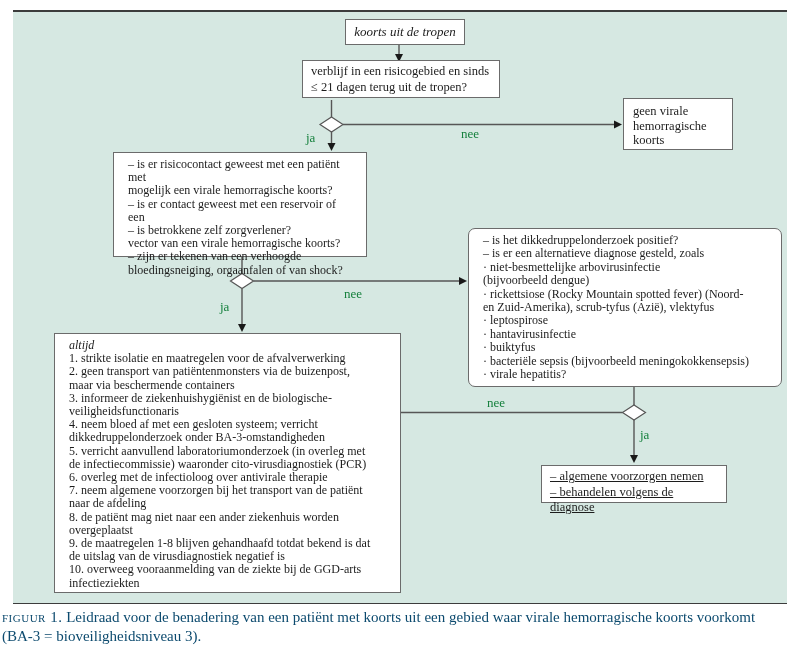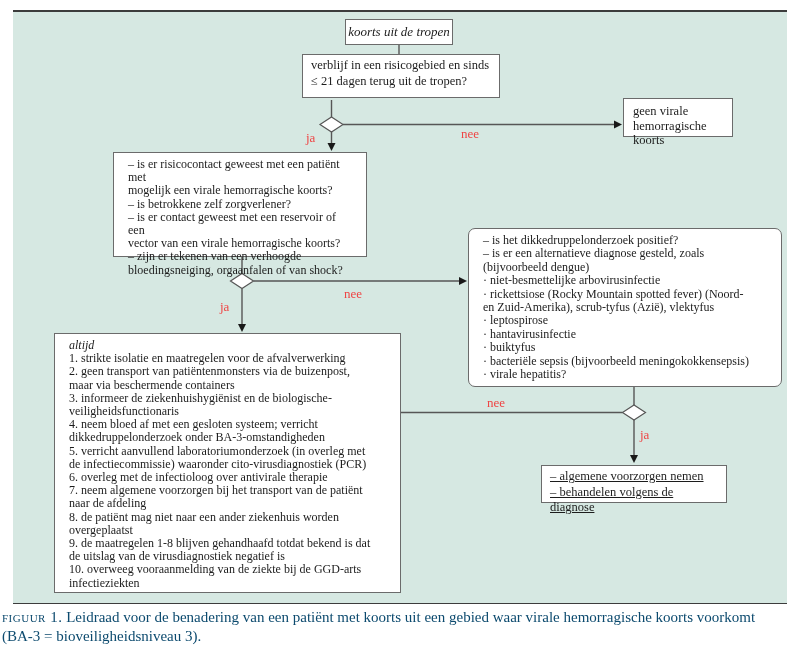--- a/index.html
+++ b/index.html
@@ -40,21 +40,21 @@
   .no-vhf-node{font-size:12.5px;line-height:14.5px;}
   .no-vhf-node .inner{padding:5px 9px;}
   .differential-node{line-height:13.4px;border-radius:7px;}
   .always-node{line-height:13.2px;}
   .always-title{font-style:italic;}
   .treat-node{font-size:12.5px;line-height:15.5px;text-decoration:underline;}
   .treat-node .inner{padding:3px 8px;}
   .edge-label{
     position:absolute;
     font-size:13px;
-    color:#ef4444;
+    color:#15803d;
   }
   svg.connectors{
     position:absolute;left:0;top:0;
     pointer-events:none;
   }
   .caption{
     position:absolute;
     left:2px;top:608px;
     width:790px;
     font-size:15px;
@@ -93,55 +93,55 @@
       <polygon points="379,408.5 379,416.5 371,412.5"></polygon>
       <polygon points="630,455 638,455 634,463"></polygon>
     </g>
     <g fill="#ffffff" stroke="#565656" stroke-width="1.2">
       <polygon points="320,124.5 331.5,117 343,124.5 331.5,132"></polygon>
       <polygon points="230.5,281 242,273.5 253.5,281 242,288.5"></polygon>
       <polygon points="622.5,412.5 634,405 645.5,412.5 634,420"></polygon>
     </g>
   </svg>
 
-  <div class="node start-node" style="left:345px;top:19px;width:108px;height:26px;">koorts uit de tropen</div>
+  <div class="node start-node" style="left:345px;top:19px;width:120px;height:26px;">koorts uit de tropen</div>
 
-  <div class="node risk-area-node" style="left:302px;top:54px;width:198px;height:44px;">
+  <div class="node risk-area-node" style="left:302px;top:60px;width:198px;height:38px;">
     <div class="inner">
         <div>verblijf in een risicogebied en sinds</div>
         <div>≤ 21 dagen terug uit de tropen?</div>
       </div>
   </div>
 
-  <div class="node no-vhf-node" style="left:623px;top:98px;width:110px;height:39px;">
+  <div class="node no-vhf-node" style="left:623px;top:98px;width:110px;height:52px;">
     <div class="inner">
         <div>geen virale</div>
         <div>hemorragische</div>
         <div>koorts</div>
       </div>
   </div>
 
   <div class="node" style="left:113px;top:152px;width:254px;height:105px;">
     <div class="inner">
         <div>– is er risicocontact geweest met een patiënt met</div>
         <div>mogelijk een virale hemorragische koorts?</div>
+        <div>– is er contact geweest met een reservoir of een</div>
         <div>– is betrokkene zelf zorgverlener?</div>
-        <div>– is er contact geweest met een reservoir of een</div>
         <div>vector van een virale hemorragische koorts?</div>
         <div>– zijn er tekenen van een verhoogde</div>
         <div>bloedingsneiging, orgaanfalen of van shock?</div>
       </div>
   </div>
 
   <div class="node differential-node" style="left:468px;top:228px;width:314px;height:159px;">
     <div class="inner">
         <div>– is het dikkedruppelonderzoek positief?</div>
         <div>– is er een alternatieve diagnose gesteld, zoals</div>
+        <div>· niet-besmettelijke arbovirusinfectie</div>
         <div>(bijvoorbeeld dengue)</div>
-        <div>· niet-besmettelijke arbovirusinfectie</div>
         <div>· rickettsiose (Rocky Mountain spotted fever) (Noord-</div>
         <div>en Zuid-Amerika), scrub-tyfus (Azië), vlektyfus</div>
         <div>· leptospirose</div>
         <div>· hantavirusinfectie</div>
         <div>· buiktyfus</div>
         <div>· bacteriële sepsis (bijvoorbeeld meningokokkensepsis)</div>
         <div>· virale hepatitis?</div>
       </div>
   </div>
 

